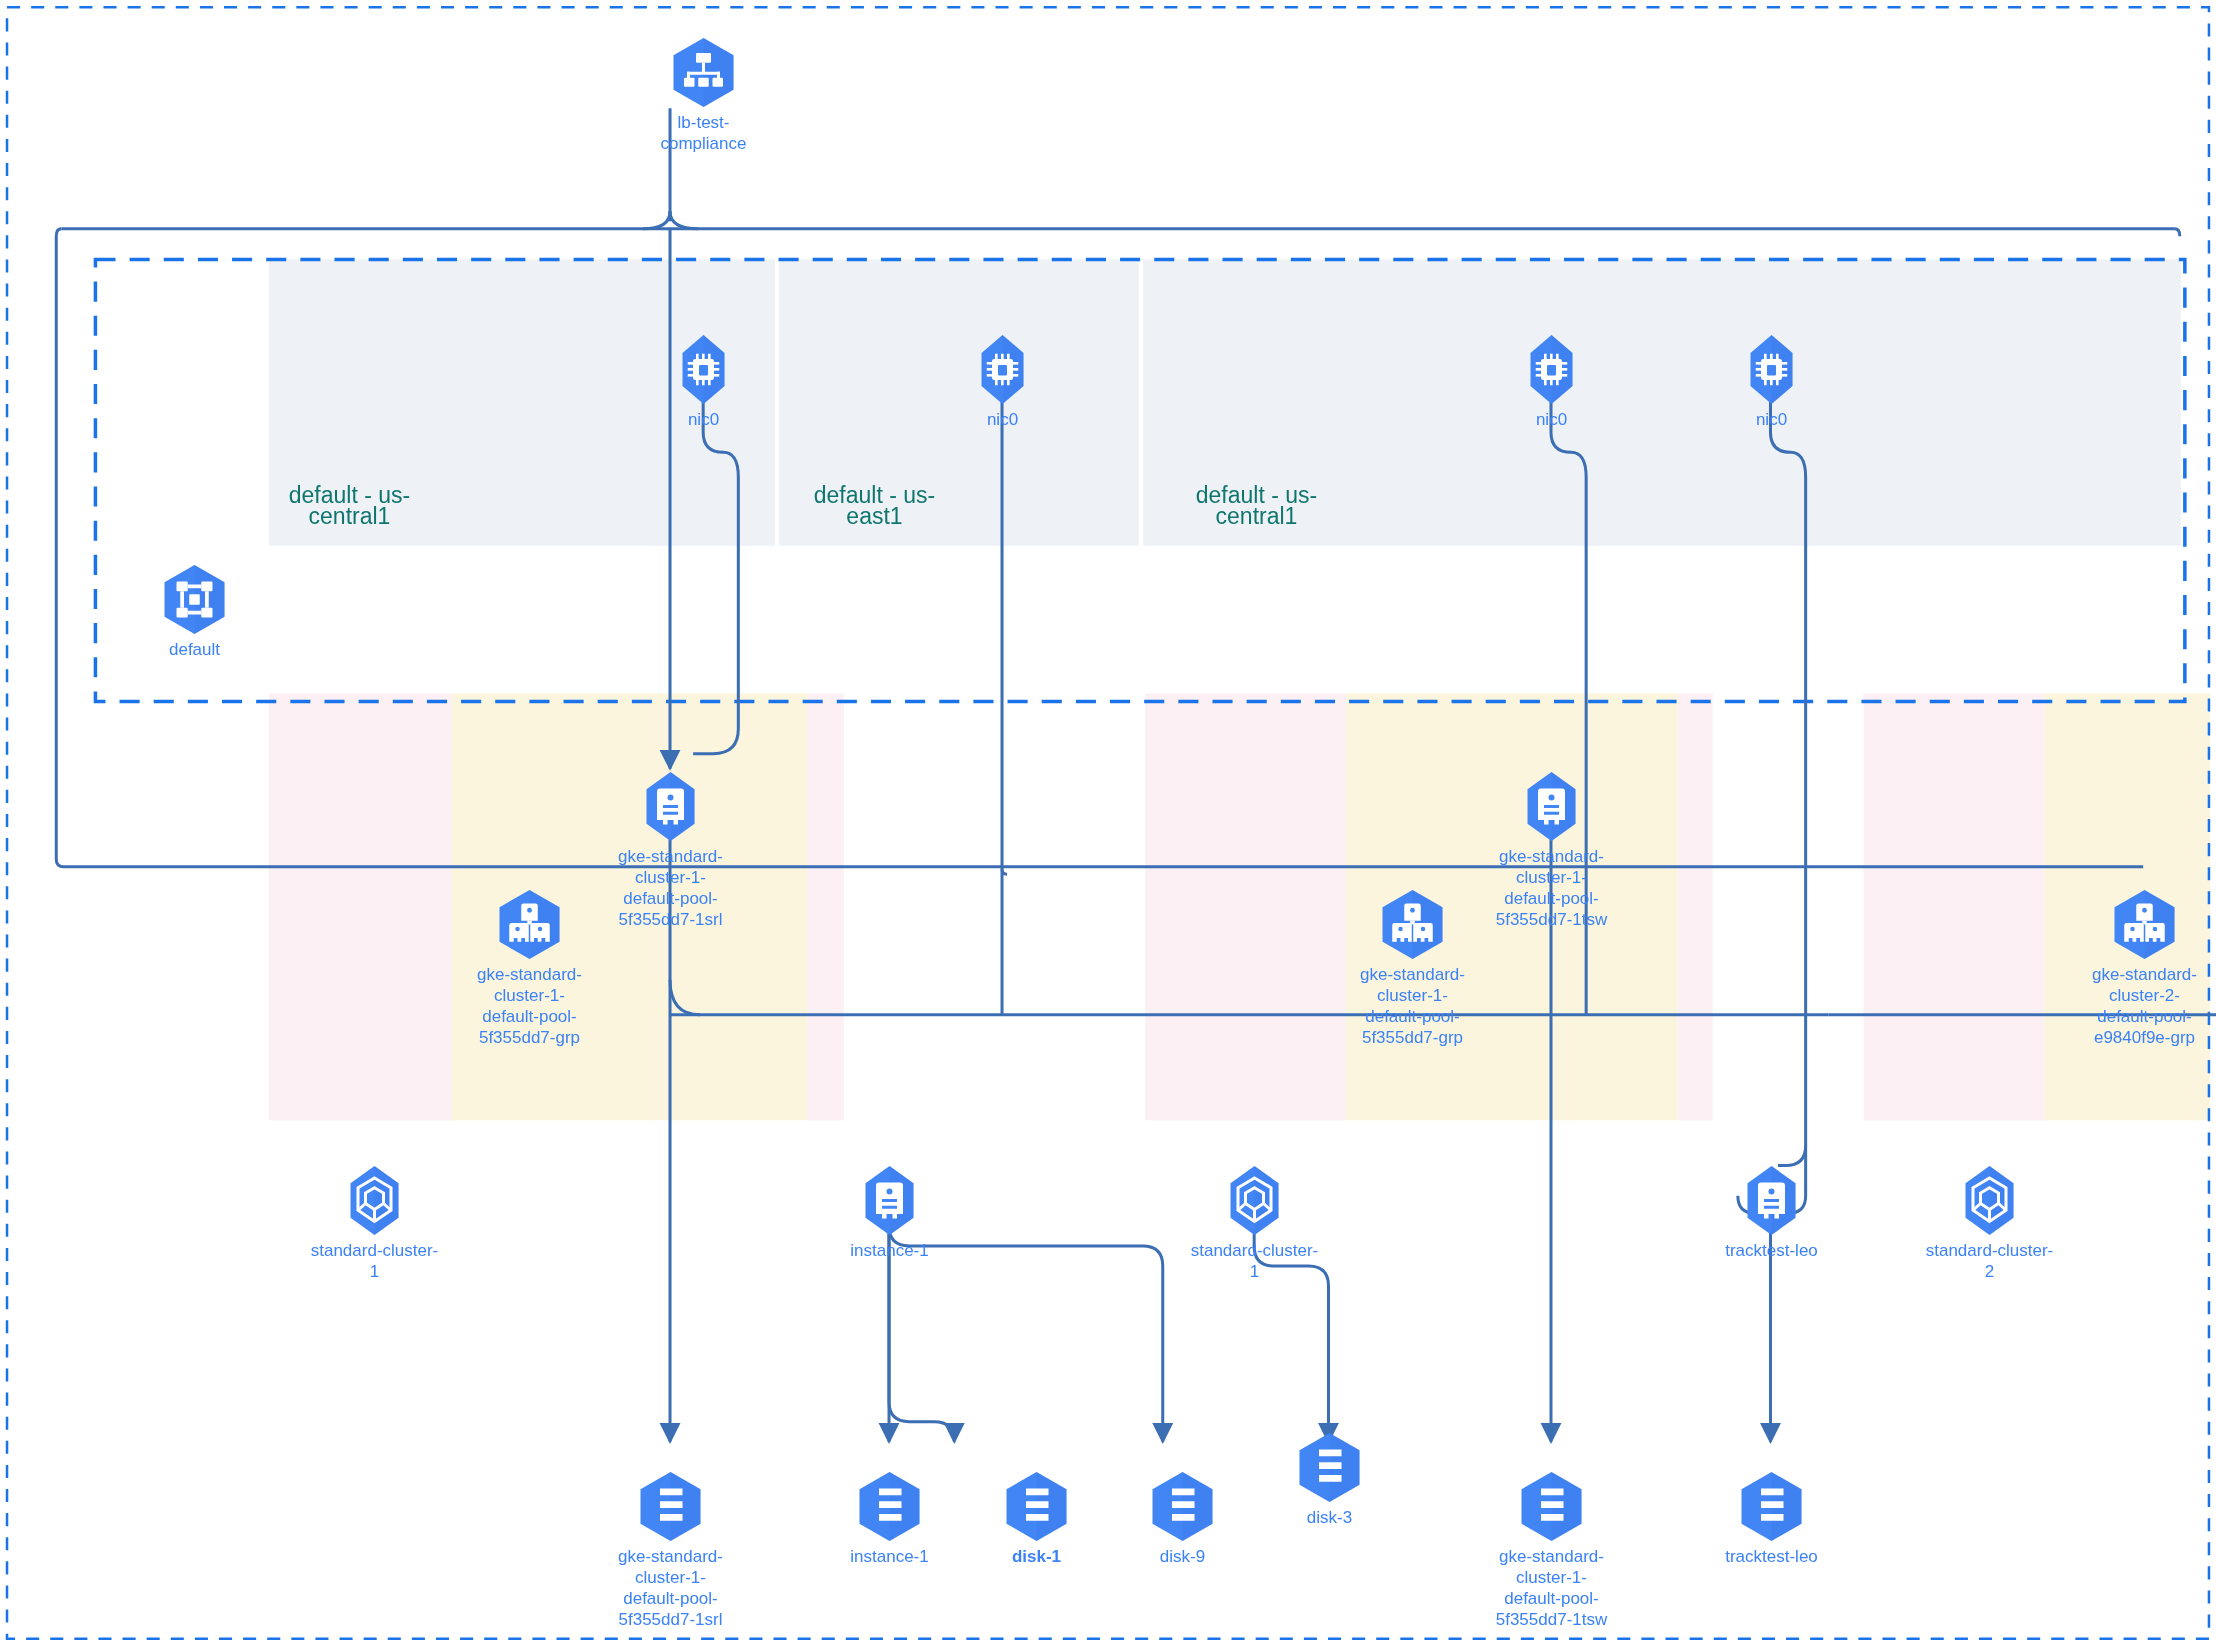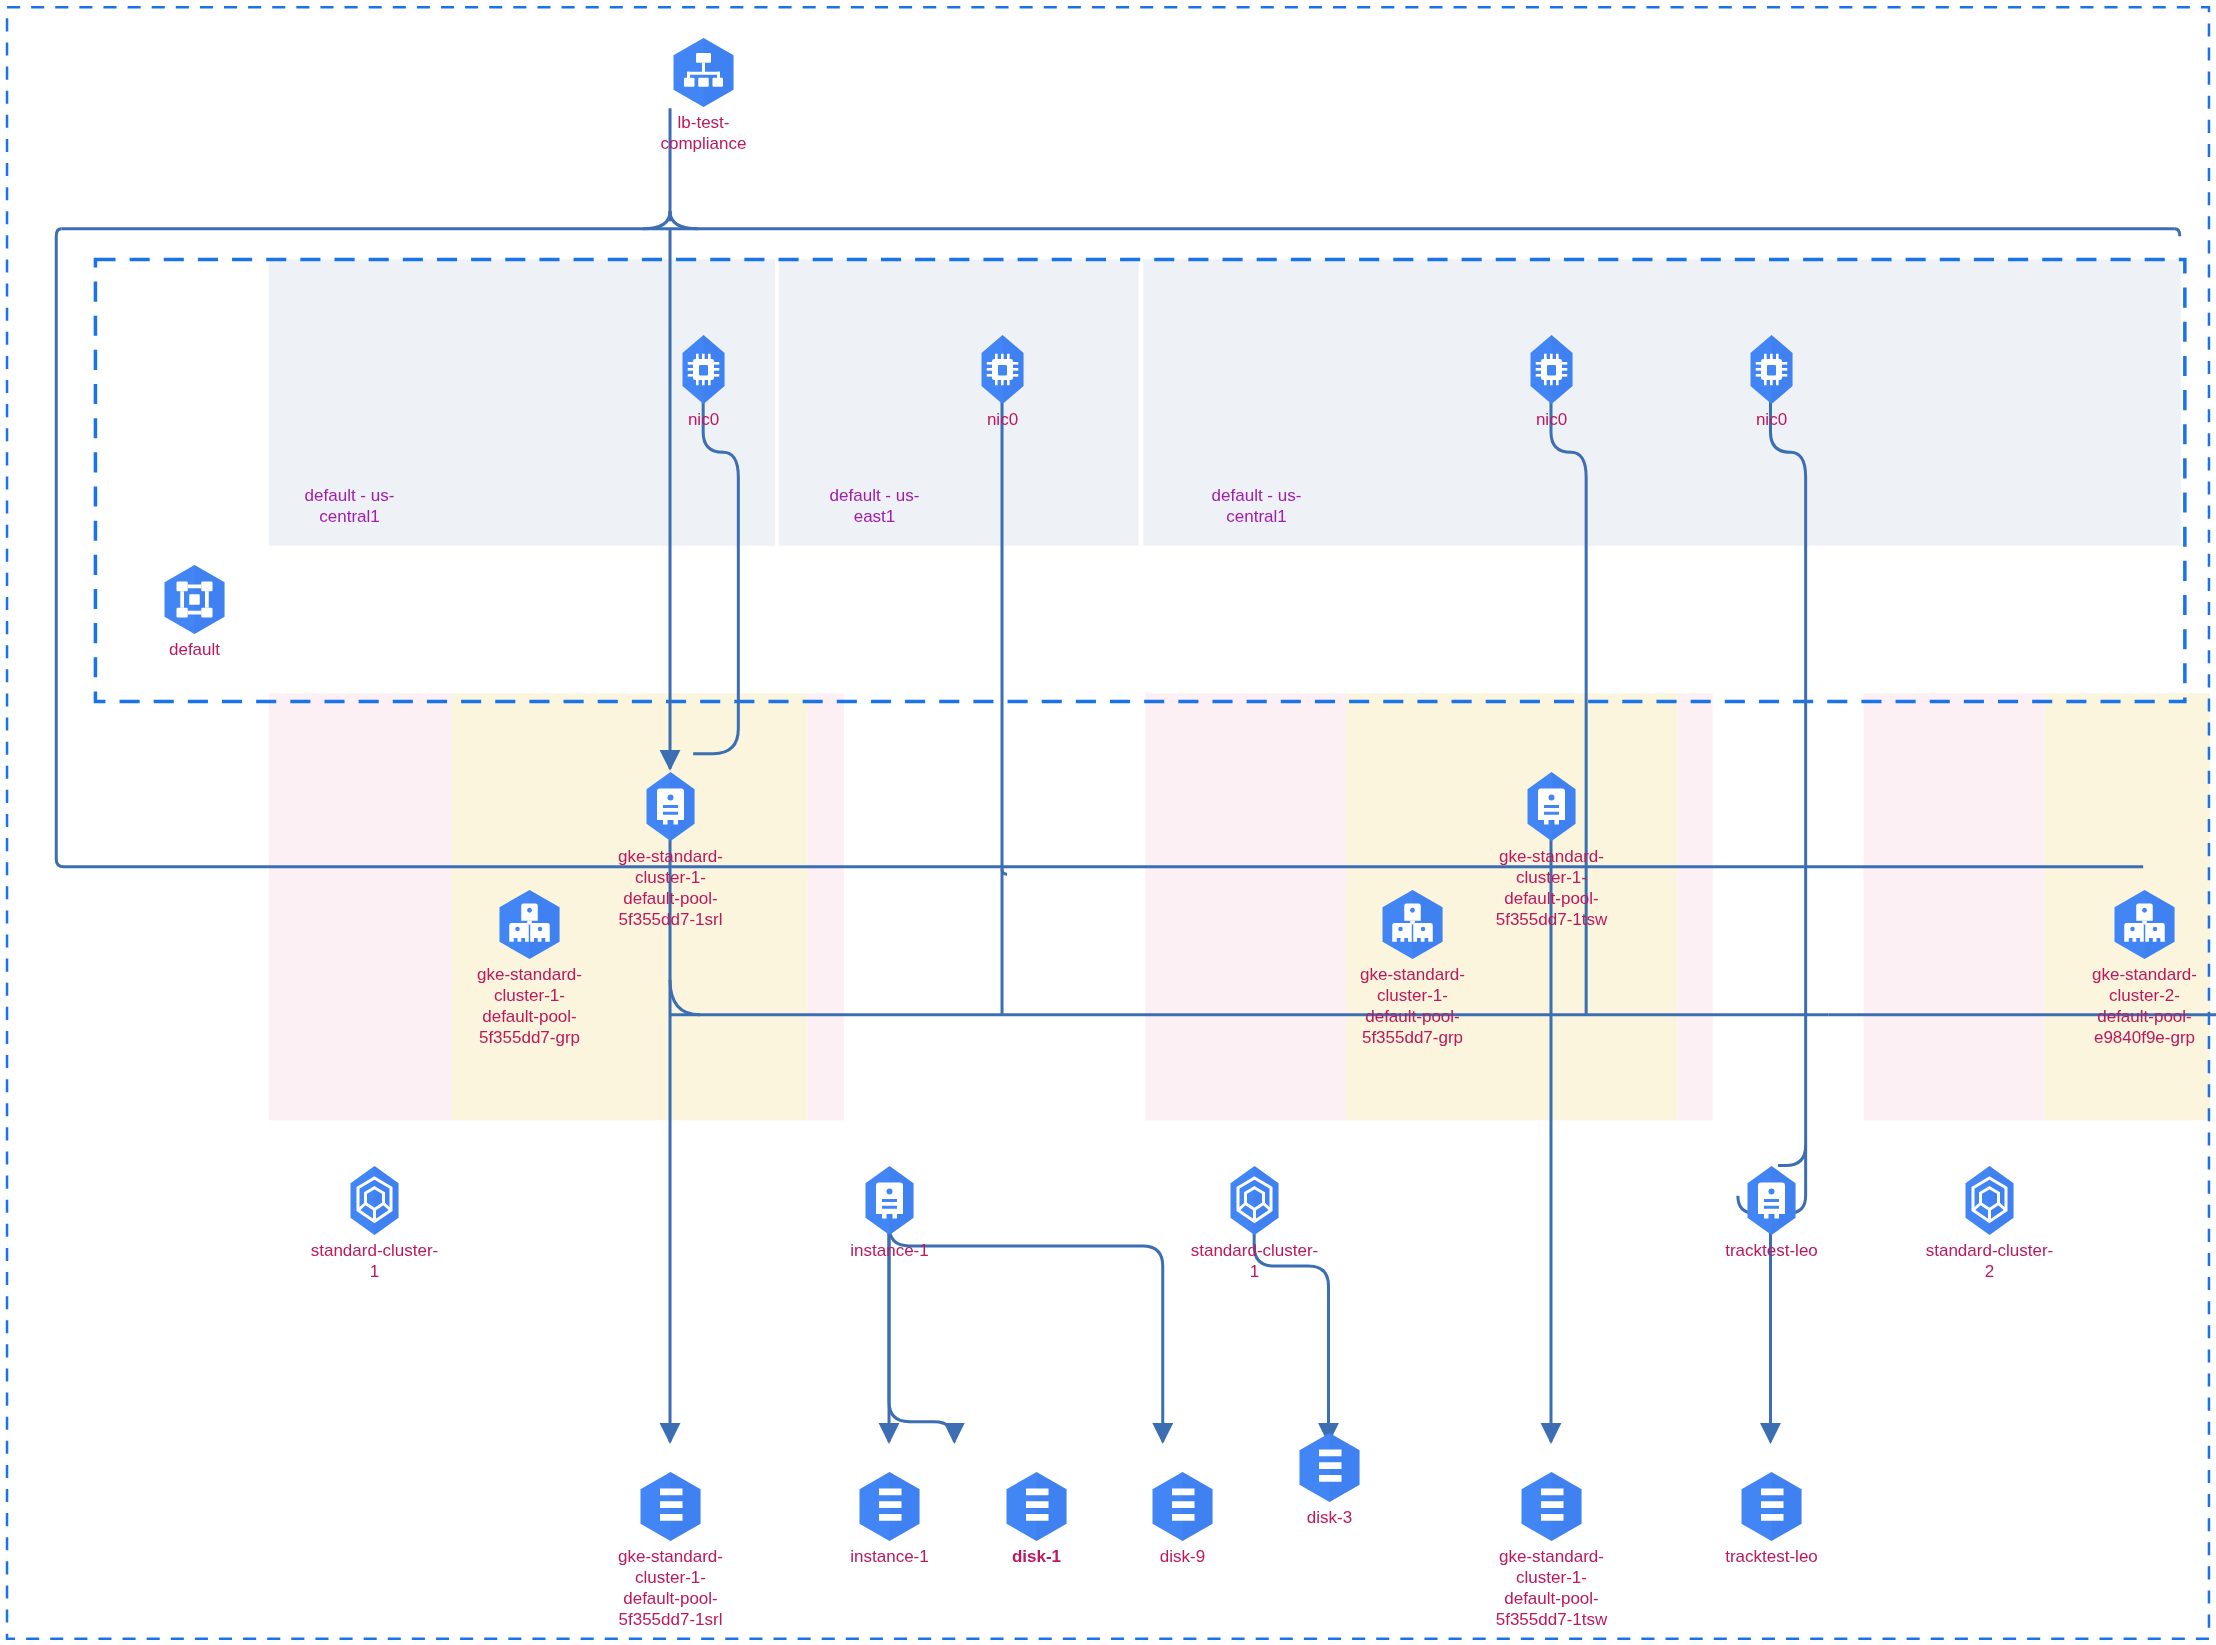--- a/index.html
+++ b/index.html
@@ -1,22 +1,22 @@
 <!DOCTYPE html>
 <html style="font-size:8px"><head>
 <meta charset="utf-8">
 <style>
   html,body{margin:0;padding:0;background:#ffffff;}
   body{font-family:"Liberation Sans","DejaVu Sans",sans-serif;}
   #canvas{position:relative;width:2216px;height:1646px;background:#fff;overflow:hidden;}
   #svgroot{position:absolute;left:0;top:0;width:2216px;height:1646px;}
   .node{position:absolute;width:151px;transform:translateX(-75px);text-align:center;z-index:5;}
   .node .ico{width:75px;height:75px;margin:0 auto;display:block;}
-  .node .lbl{font-size:17px;line-height:21px;color:#be185d;margin-top:2px;white-space:pre-line;}
-  .subnet-label{position:absolute;width:151px;transform:translateX(-75px);text-align:center;font-size:17px;line-height:21px;color:#a21caf;white-space:pre-line;z-index:4;}
+  .node .lbl{font-size:17px;line-height:21px;color:#3b82f6;margin-top:2px;white-space:pre-line;}
+  .subnet-label{position:absolute;width:151px;transform:translateX(-75px);text-align:center;font-size:23px;line-height:21px;color:#0f766e;white-space:pre-line;z-index:4;}
 </style>
 </head>
 <body>
 
 <div id="canvas">
 
 <svg id="svgroot" viewBox="0 0 4412 3276">
   <defs>
     <marker id="arrow" viewBox="0 0 10 10" refX="9" refY="5" markerWidth="7" markerHeight="7" orient="auto-start-reverse">
       <path d="M 0 0 L 10 5 L 0 10 z" fill="#3c6eb4"></path>

